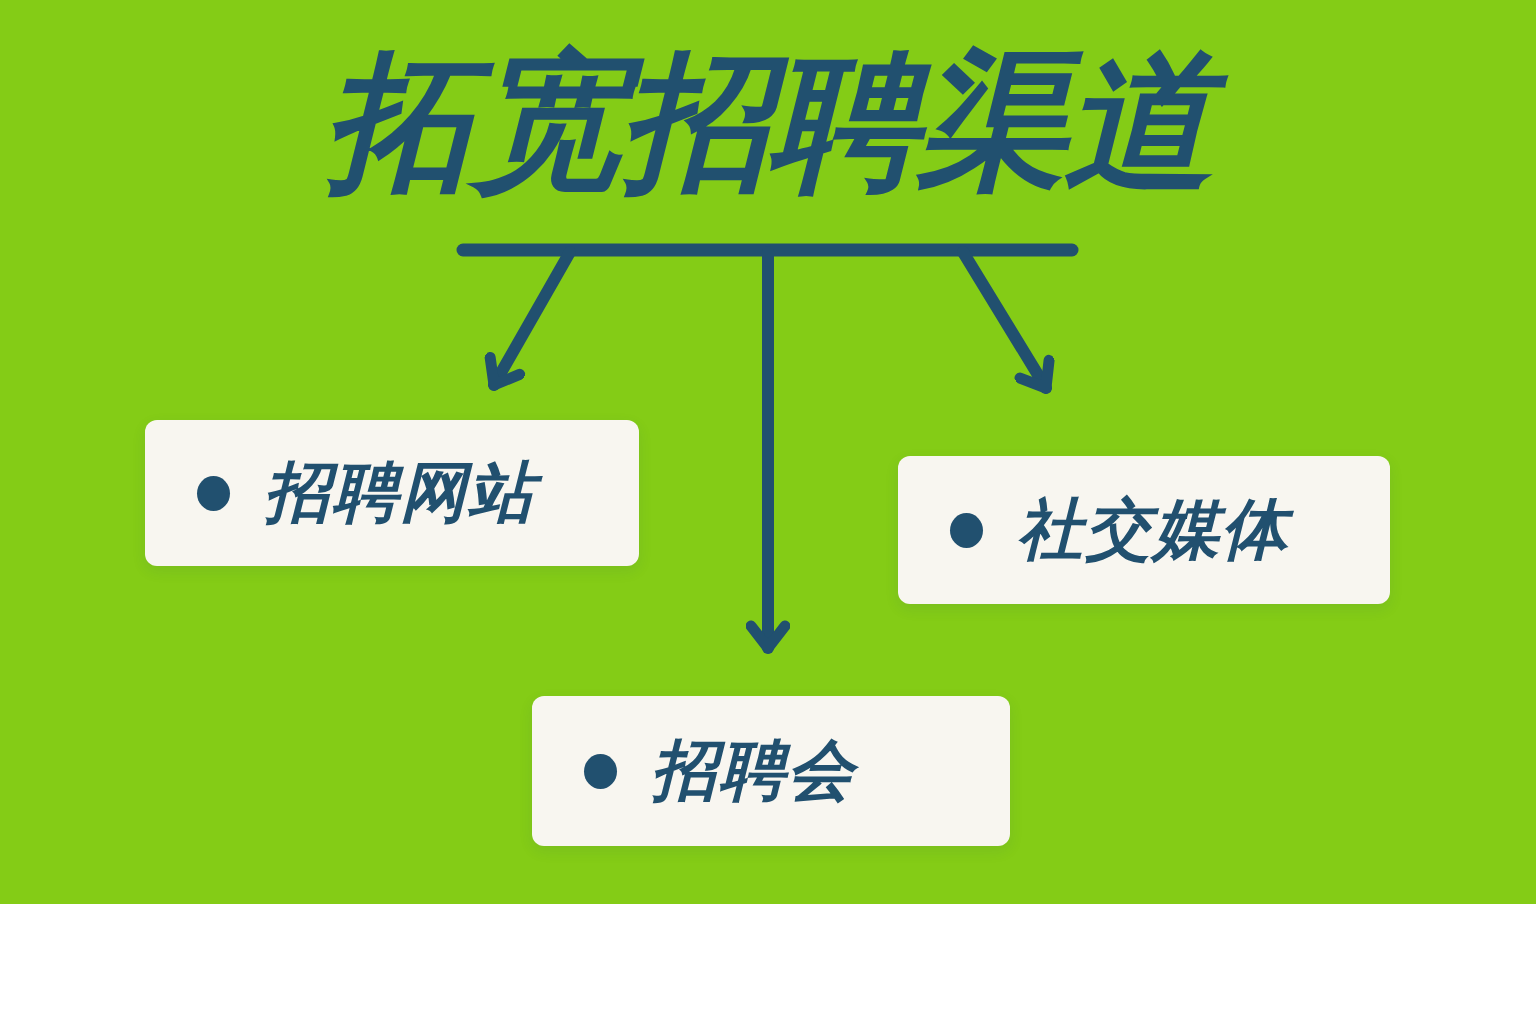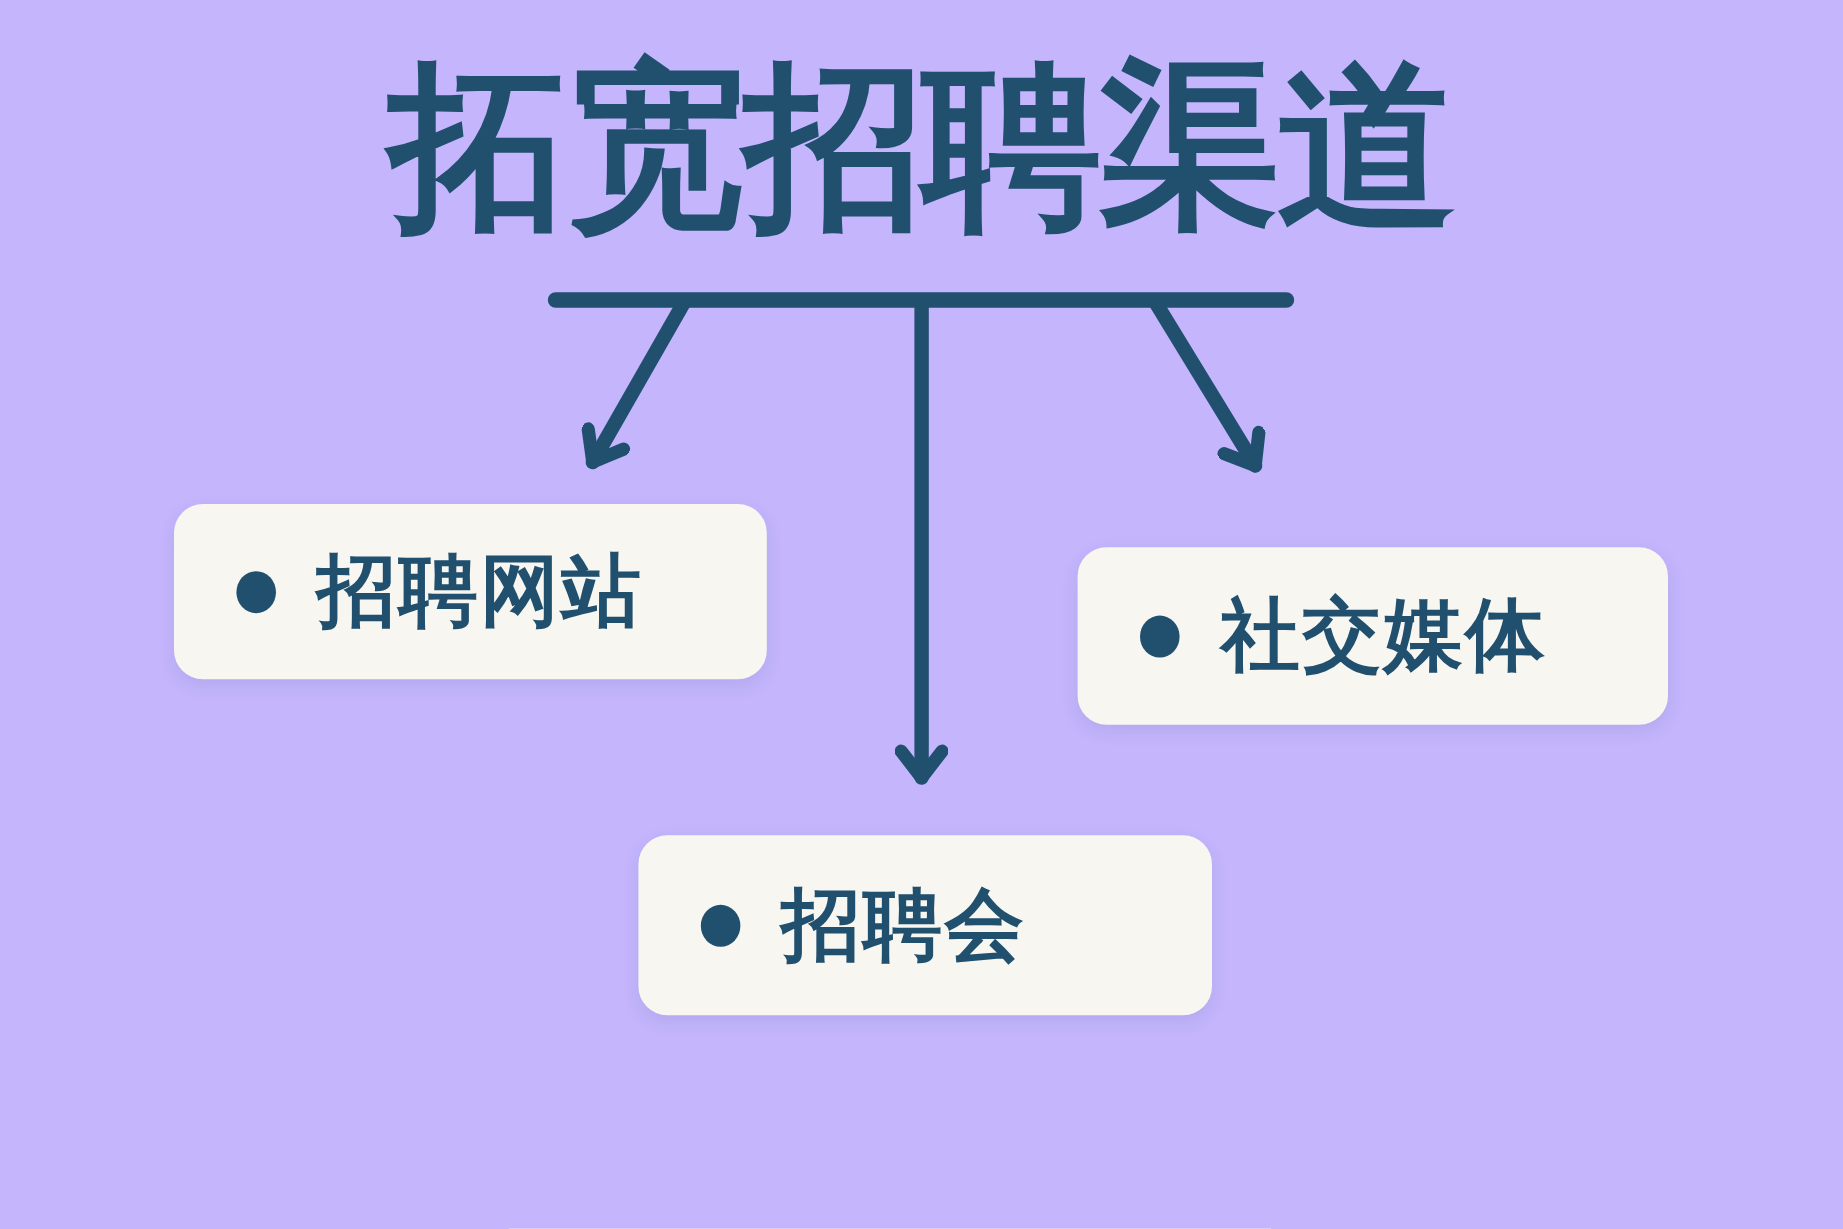--- a/index.html
+++ b/index.html
@@ -6,22 +6,23 @@
     margin: 0;
     padding: 0;
     width: 1536px;
     height: 1024px;
     overflow: hidden;
     font-family: "Liberation Sans", "DejaVu Sans", sans-serif;
   }
   .canvas {
     position: relative;
     width: 1536px;
-    height: 1024px;
-    background: #c4b5fd;
+    height: 904px;
+    background: #84cc16;
+    font-style: italic;
   }
   .diagram-title {
     position: absolute;
     top: 40px;
     left: 0;
     width: 100%;
     text-align: center;
     font-size: 150px;
     line-height: 1.1;
     font-weight: 900;
@@ -33,21 +34,21 @@
     position: absolute;
     top: 0;
     left: 0;
     width: 1536px;
     height: 1024px;
     pointer-events: none;
   }
   .node {
     position: absolute;
     background: #f8f6f0;
-    border-radius: 24px;
+    border-radius: 12px;
     box-shadow: 0 5px 14px rgba(33, 80, 111, 0.10);
     display: flex;
     align-items: center;
     padding-left: 52px;
     box-sizing: border-box;
   }
   .node-left   { left: 145px; top: 420px; width: 494px; height: 146px; }
   .node-right  { left: 898px; top: 456px; width: 492px; height: 148px; }
   .node-middle { left: 532px; top: 696px; width: 478px; height: 150px; }
   .bullet {

